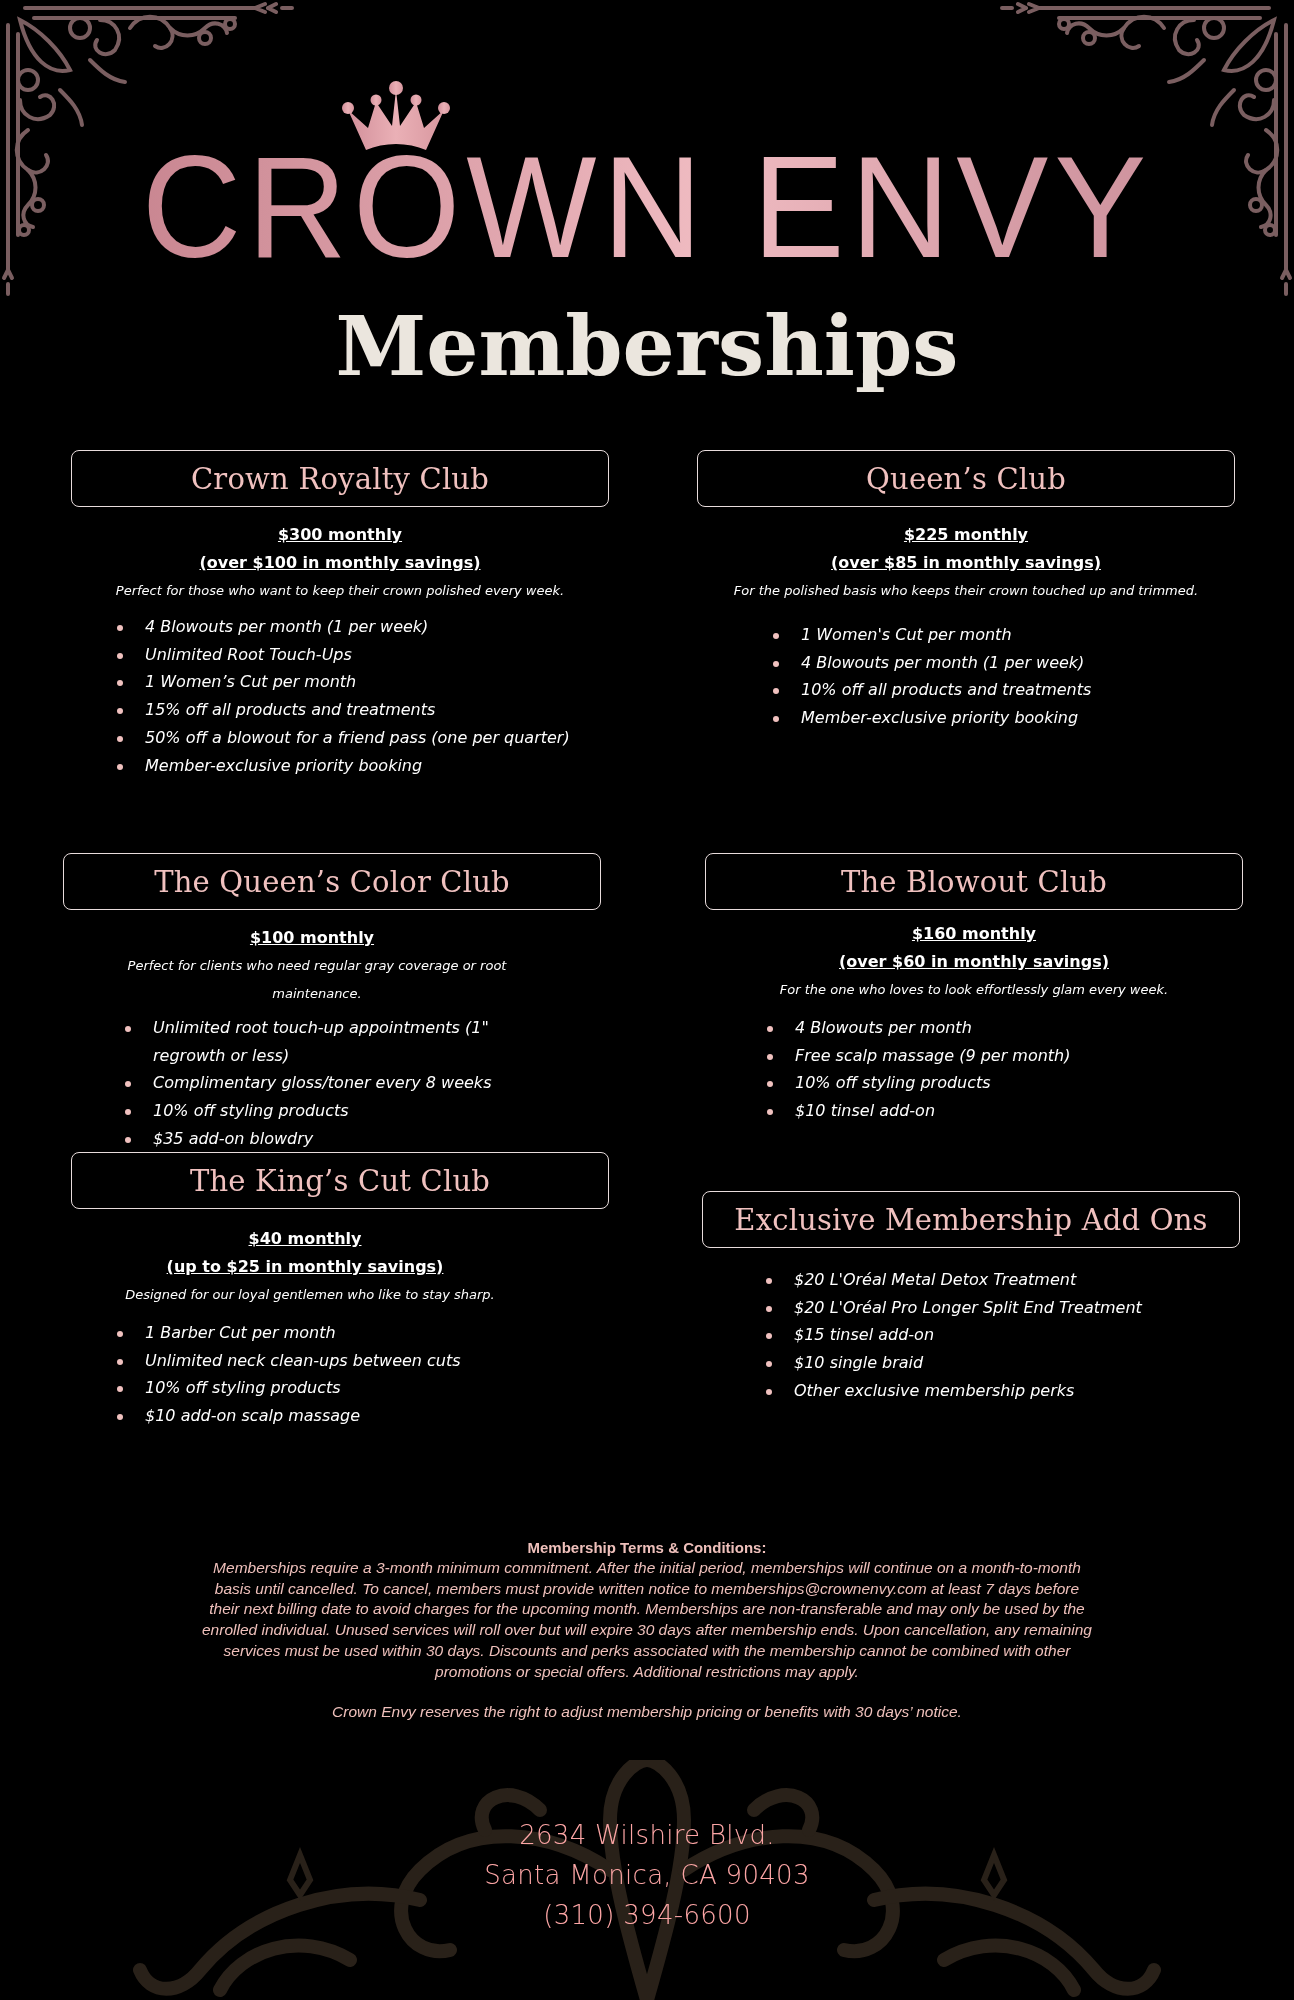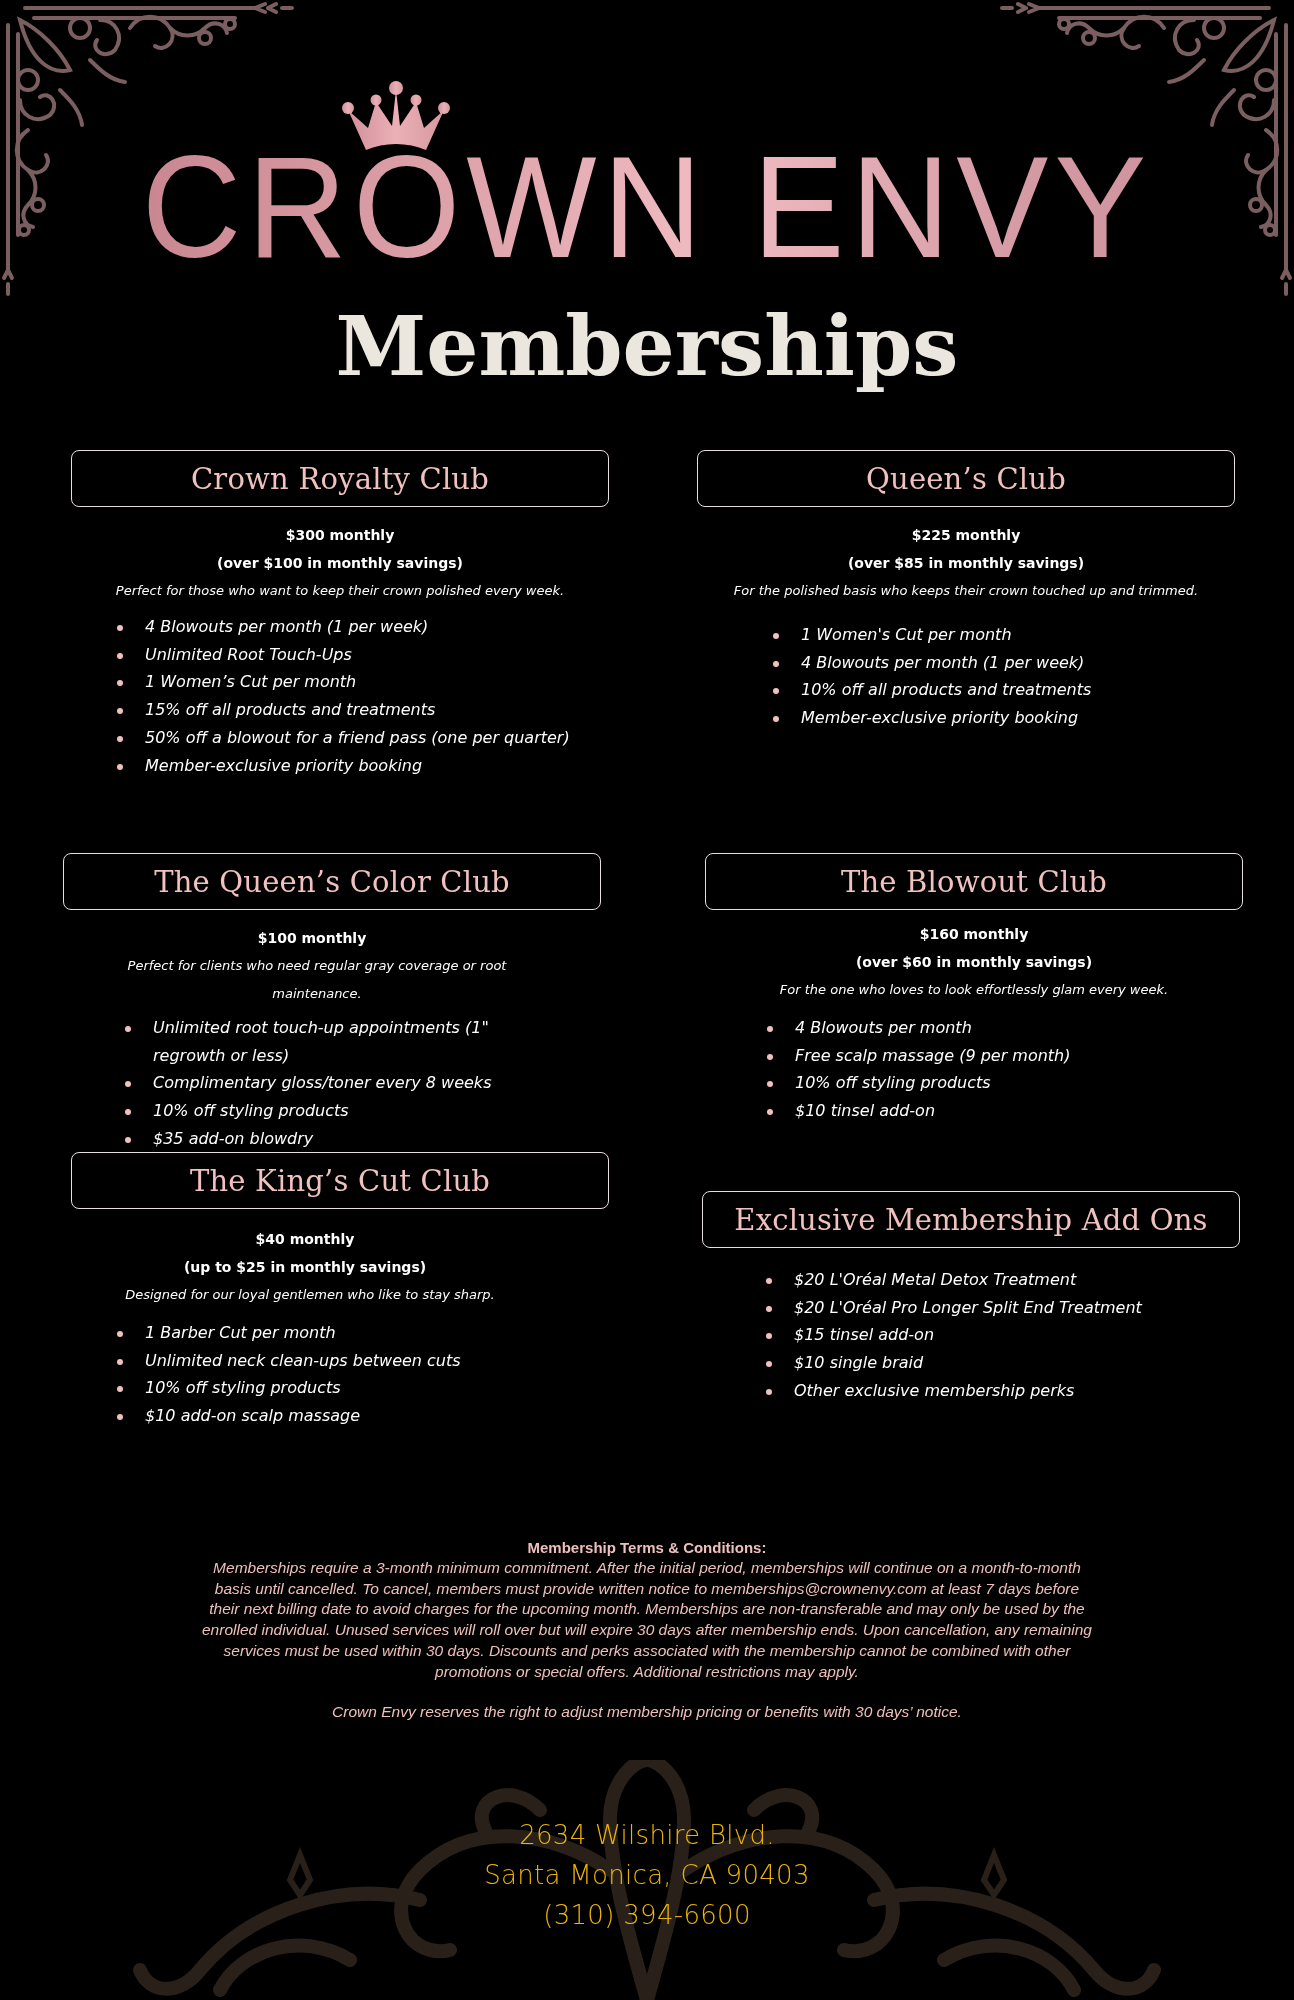--- a/index.html
+++ b/index.html
@@ -28,43 +28,44 @@
 
     .card { position: absolute; width: 538px; }
     .card-title {
       border: 1.5px solid #e8dcdc; border-radius: 8px; height: 57px;
       display: flex; align-items: center; justify-content: center;
       font-family: "DejaVu Serif", serif; font-size: 29px; color: #f0c1bf;
       letter-spacing: 0.2px;
     }
     .card-body { text-align: center; margin-top: 14px; }
     .price, .savings {
-      color: #fff; font-weight: bold; font-size: 14px; line-height: 28px;
+      color: #fff; font-weight: bold; font-size: 16px; line-height: 28px;
       font-family: "DejaVu Sans", sans-serif;
+      text-decoration: underline;
     }
     .tagline { color: #fff; font-style: italic; font-size: 13px; line-height: 28px; padding: 0 20px; }
     .benefits { list-style: none; text-align: left; margin-top: 8px; }
     .benefits li {
       position: relative; padding-left: 30px; font-size: 16px; line-height: 27.7px; color: #ffffff; font-style: italic;
     }
     .benefits li::before {
       content: ""; position: absolute; left: 2px; top: 12px; width: 6px; height: 6px;
       border-radius: 50%; background: #f0c1bf;
     }
 
     .terms {
       position: absolute; left: 200px; width: 894px; top: 1538px; text-align: center;
       color: #efc0bb; font-family: "Liberation Sans", sans-serif;
     }
     .terms-title { font-weight: bold; font-size: 15px; line-height: 20px; }
     .terms-body { font-style: italic; font-size: 15.5px; line-height: 20.7px; }
     .terms-notice { font-style: italic; font-size: 15.5px; margin-top: 21px; }
 
     .contact {
-      position: absolute; left: 0; right: 0; top: 1815px; text-align: center; color: #eab308;
+      position: absolute; left: 0; right: 0; top: 1815px; text-align: center; color: #fca5a5;
       font-family: "DejaVu Sans", sans-serif; font-size: 26px; line-height: 40px; font-weight: 300;
     }
     .contact div { letter-spacing: 0.3px; }
   </style>
 </head>
 <body>
 
 <svg class="corner left" viewBox="0 0 300 300" fill="none" stroke="#7a5e60" stroke-width="4" stroke-linecap="round">
   <path d="M25 8 H255"></path>
     <path d="M34 18 H235"></path>

